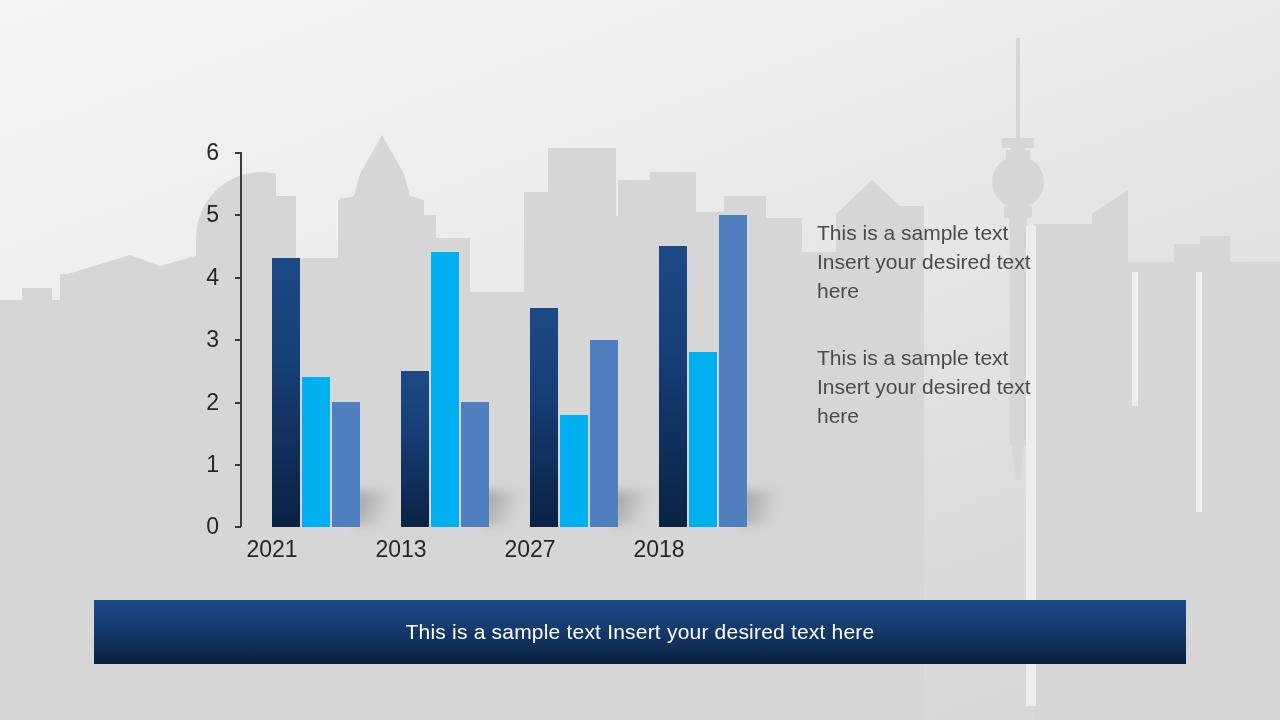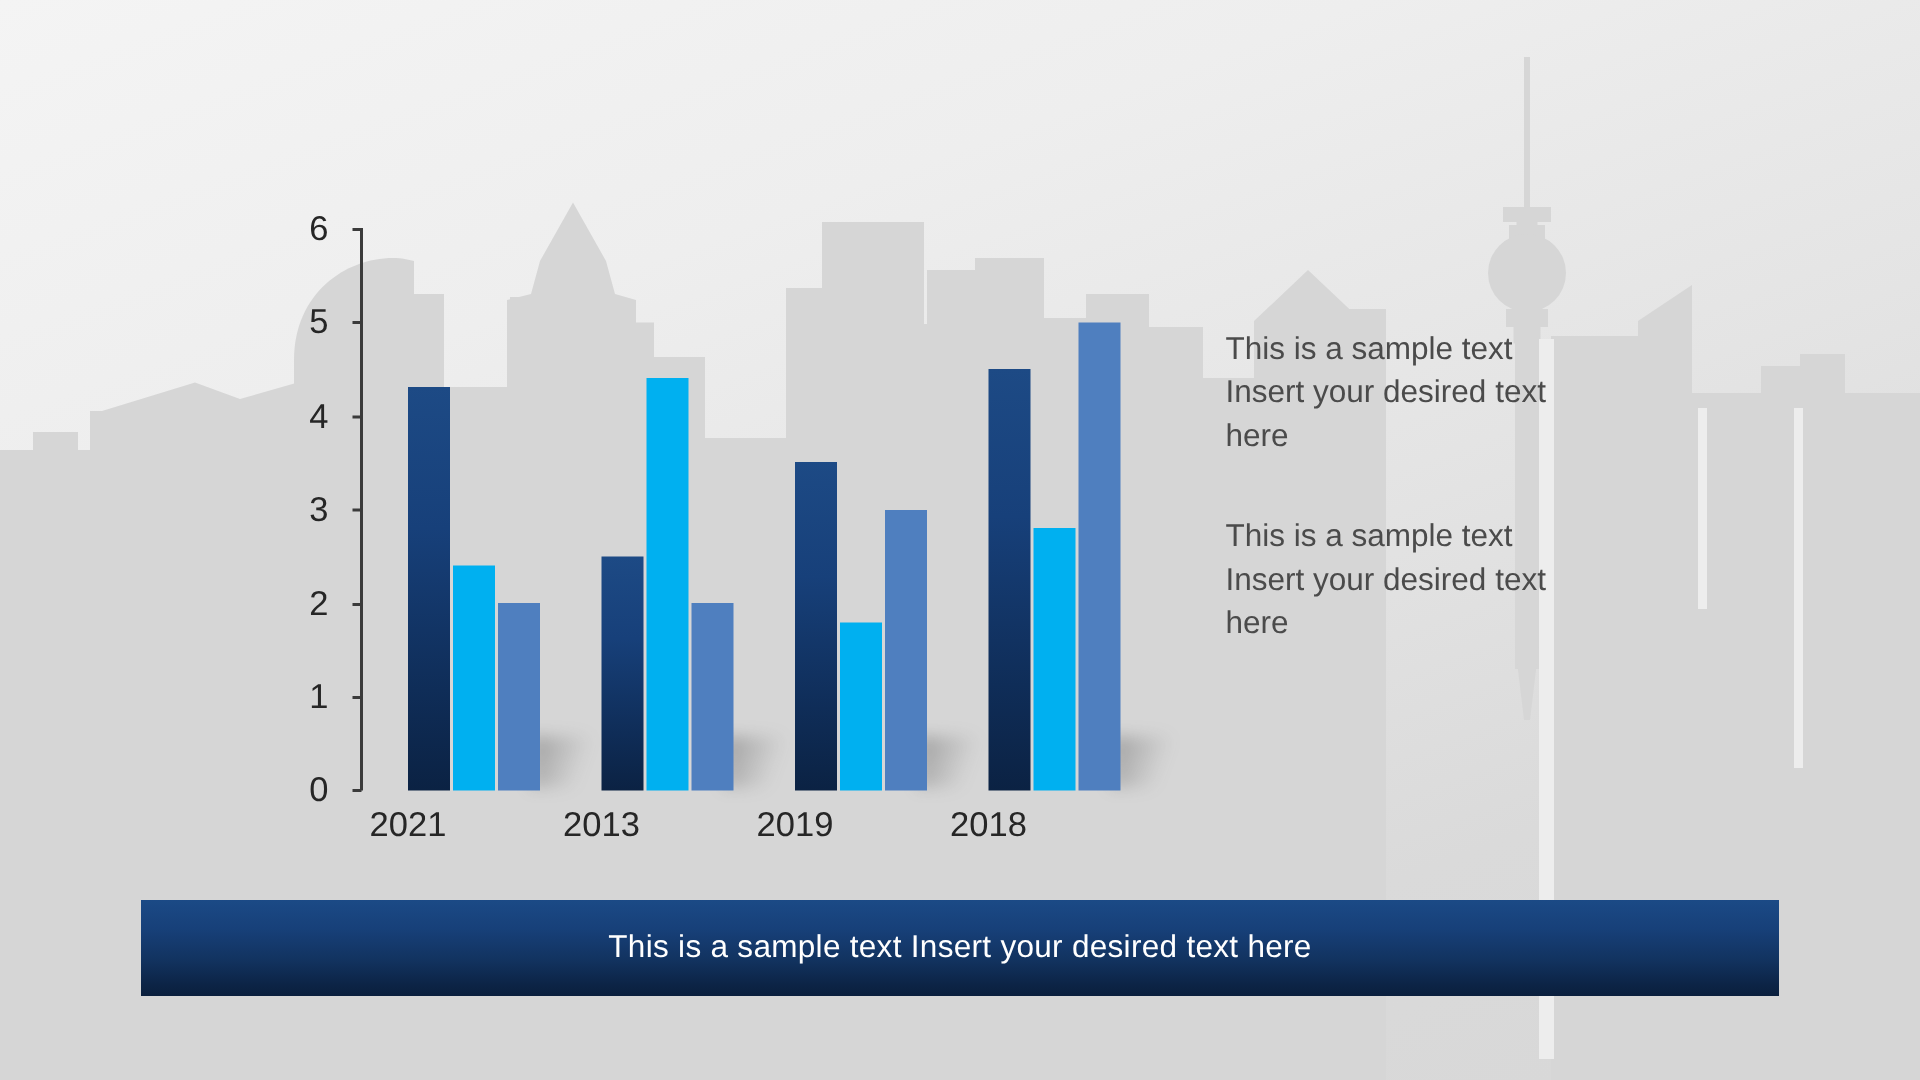--- a/index.html
+++ b/index.html
@@ -171,21 +171,21 @@
         <div class="group" style="left: 417px; width: 88px;">
           <div class="gshadow" style="left: 82px;"></div>
           <div class="bar s0" title="4.5" style="left: 0px; width: 28px; height: 281.25px;"></div>
           <div class="bar s1" title="2.8" style="left: 30px; width: 28px; height: 175px;"></div>
           <div class="bar s2" title="5" style="left: 60px; width: 28px; height: 312.5px;"></div>
         </div>
       </div>
 
     <div class="xtick-label" style="left:17px">2021</div>
     <div class="xtick-label" style="left:146px">2013</div>
-    <div class="xtick-label" style="left:275px">2019</div>
+    <div class="xtick-label" style="left:275px">2027</div>
     <div class="xtick-label" style="left:404px">2018</div>
   </div>
 
   <div class="side-text" id="side-text-1">This is a sample text Insert your desired text here</div>
   <div class="side-text" id="side-text-2">This is a sample text Insert your desired text here</div>
 
   <div id="banner">
     <span id="banner-text">This is a sample text Insert your desired text here</span>
   </div>
 

